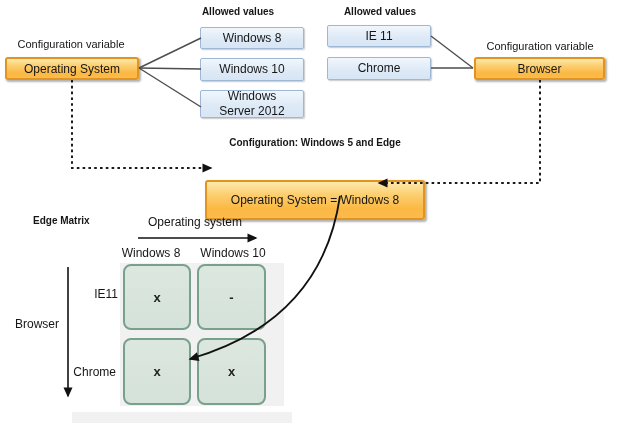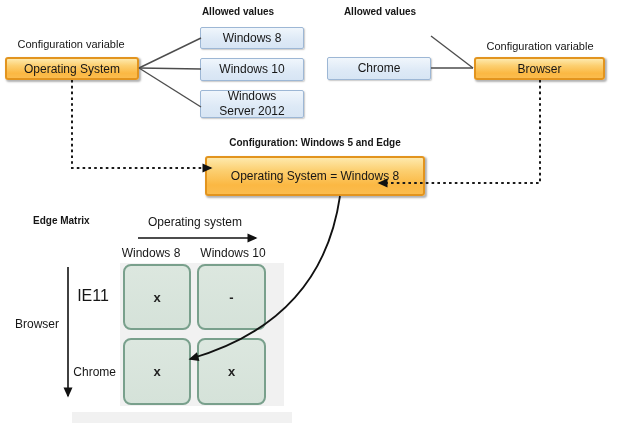--- a/index.html
+++ b/index.html
@@ -29,21 +29,21 @@
     box-sizing:border-box;border:2px solid #79A08C;border-radius:8px;
     background:linear-gradient(180deg,#DCE7DF 0%,#D5E2D9 100%);
     display:flex;align-items:center;justify-content:center;
     font-size:13px;font-weight:bold;color:#222;
   }
   .cfgbox{
     box-sizing:border-box;border:2px solid #E2941E;border-radius:3px;
     background:linear-gradient(180deg,#FEE9AC 0%,#FCCF70 35%,#FBB843 75%,#FBBC4E 100%);
     box-shadow:1.5px 1.5px 2px rgba(0,0,0,.30);
     display:flex;flex-direction:column;align-items:center;justify-content:center;
-    font-size:12px;line-height:17px;
+    font-size:12px;line-height:17px;margin-top:24px;
   }
   .artifact{background:#F1F1F1;}
   svg.overlay{position:absolute;left:0;top:0;pointer-events:none;z-index:10;}
 </style>
 </head>
 <body>
 
 <div id="canvas">
 
   <div class="abs artifact" style="left:120px;top:263px;width:164px;height:143px;"></div>
@@ -59,38 +59,41 @@
   </div>
   <div class="abs bbox" style="left:200px;top:58px;width:104px;height:23px;">
     <span>Windows 10</span>
   </div>
   <div class="abs bbox" style="left:200px;top:90px;width:104px;height:28px;">
     <span>Windows
 Server 2012</span>
   </div>
 
   <div class="abs hd ctr" style="left:330px;top:6px;width:100px;">Allowed values</div>
+  <div class="abs bbox" style="left:327px;top:25px;width:104px;height:22px;">
+    <span>IE 11</span>
+  </div>
   <div class="abs bbox" style="left:327px;top:57px;width:104px;height:23px;">
     <span>Chrome</span>
   </div>
   <div class="abs lbl ctr" style="left:478px;top:40px;width:124px;">Configuration variable</div>
   <div class="abs obox" style="left:474px;top:57px;width:131px;height:23px;">
     <span>Browser</span>
   </div>
 
   <div class="abs hd ctr" style="left:205px;top:137px;width:220px;">Configuration: Windows 5 and Edge</div>
   <div class="abs cfgbox" style="left:205px;top:156px;width:220px;height:40px;">
     <div>Operating System = Windows 8</div>
   </div>
 
   <div class="abs hd" style="left:33px;top:215px;">Edge Matrix</div>
   <div class="abs lbl ctr" style="left:135px;top:215px;width:120px;font-size:12px;">Operating system</div>
   <div class="abs lbl ctr" style="left:116px;top:246px;width:70px;font-size:12px;">Windows 8</div>
   <div class="abs lbl ctr" style="left:198px;top:246px;width:70px;font-size:12px;">Windows 10</div>
-  <div class="abs lbl" style="left:68px;top:287px;width:50px;text-align:center;font-size:16px;">IE11</div>
+  <div class="abs lbl" style="left:68px;top:287px;width:50px;text-align:right;font-size:12px;">IE11</div>
   <div class="abs lbl" style="left:56px;top:365px;width:60px;text-align:right;font-size:12px;">Chrome</div>
   <div class="abs lbl" style="left:15px;top:317px;font-size:12px;">Browser</div>
 
   <div class="abs cell" style="left:123px;top:264px;width:68px;height:66px;">
     <span>x</span>
   </div>
   <div class="abs cell" style="left:197px;top:264px;width:69px;height:66px;">
     <span>-</span>
   </div>
   <div class="abs cell" style="left:123px;top:338px;width:68px;height:67px;">

